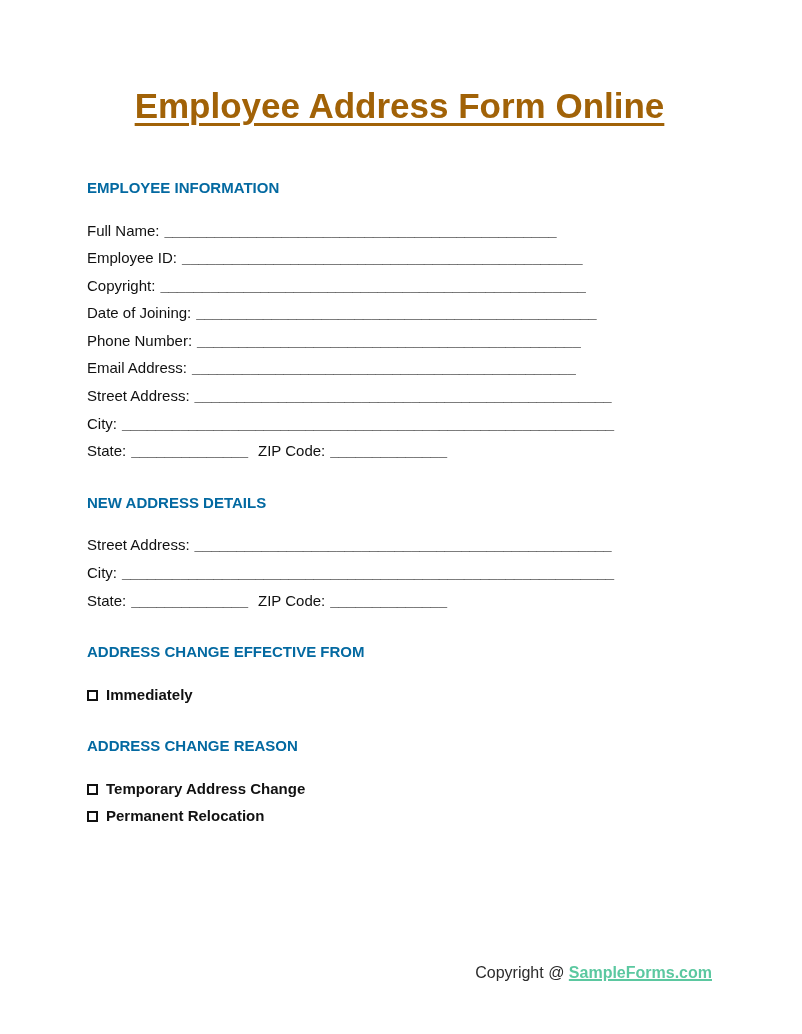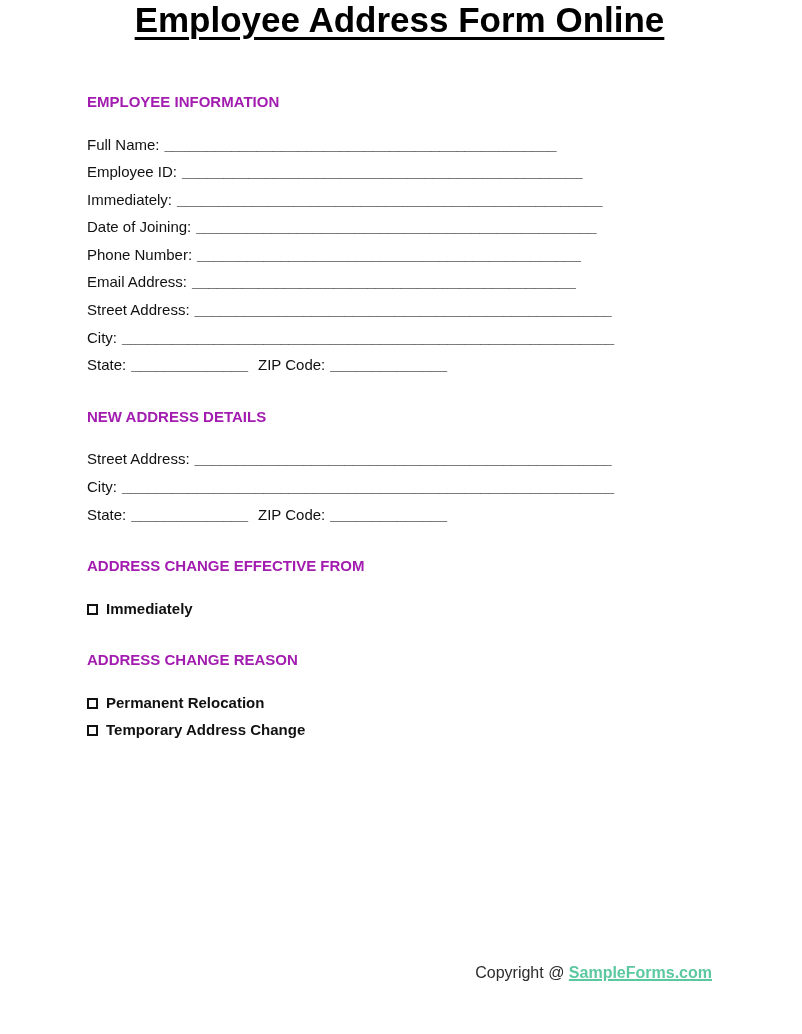--- a/index.html
+++ b/index.html
@@ -11,35 +11,36 @@
     margin: 0 auto;
     background: #ffffff;
     font-family: "Liberation Sans", "DejaVu Sans", sans-serif;
     color: #000000;
     display: flex;
     flex-direction: column;
     padding: 0 90px 0 87px;
   }
   .title {
     margin: 0 0 24px 0;
+    padding-top: 86px;
     font-size: 35px;
     font-weight: 700;
     text-align: center;
     text-decoration: underline;
     text-decoration-thickness: 3px;
     text-underline-offset: 5px;
     letter-spacing: 0px;
-    color: #000000;
+    color: #a16207;
   }
   .section-heading {
     margin: 24px 0 15px 0;
     font-size: 15px;
     font-weight: 700;
     line-height: 27.5px;
-    color: #a21caf;
+    color: #0369a1;
   }
   .field-row {
     font-size: 15px;
     font-weight: 700;
     line-height: 27.6px;
     white-space: nowrap;
     color: #111111;
   }
   .field-label { font-weight: 400; }
   .blank {
@@ -90,21 +91,21 @@
 
   <div>
     <div class="section-heading">EMPLOYEE INFORMATION</div>
     <div class="field-row">
       <span class="field-label">Full Name:</span><span class="blank">_______________________________________________</span>
     </div>
     <div class="field-row">
       <span class="field-label">Employee ID:</span><span class="blank">________________________________________________</span>
     </div>
     <div class="field-row">
-      <span class="field-label">Immediately:</span><span class="blank">___________________________________________________</span>
+      <span class="field-label">Copyright:</span><span class="blank">___________________________________________________</span>
     </div>
     <div class="field-row">
       <span class="field-label">Date of Joining:</span><span class="blank">________________________________________________</span>
     </div>
     <div class="field-row">
       <span class="field-label">Phone Number:</span><span class="blank">______________________________________________</span>
     </div>
     <div class="field-row">
       <span class="field-label">Email Address:</span><span class="blank">______________________________________________</span>
     </div>
@@ -138,24 +139,24 @@
   <div>
     <div class="section-heading">ADDRESS CHANGE EFFECTIVE FROM</div>
     <div class="checkbox-row">
       <span class="checkbox"></span><span>Immediately</span>
     </div>
   </div>
 
   <div>
     <div class="section-heading">ADDRESS CHANGE REASON</div>
     <div class="checkbox-row">
-      <span class="checkbox"></span><span>Permanent Relocation</span>
+      <span class="checkbox"></span><span>Temporary Address Change</span>
     </div>
     <div class="checkbox-row">
-      <span class="checkbox"></span><span>Temporary Address Change</span>
+      <span class="checkbox"></span><span>Permanent Relocation</span>
     </div>
   </div>
 
   <div class="footer">
     <span>Copyright @ </span><span class="footer-link">SampleForms.com</span>
   </div>
 
 </div>
 
 </body></html>

